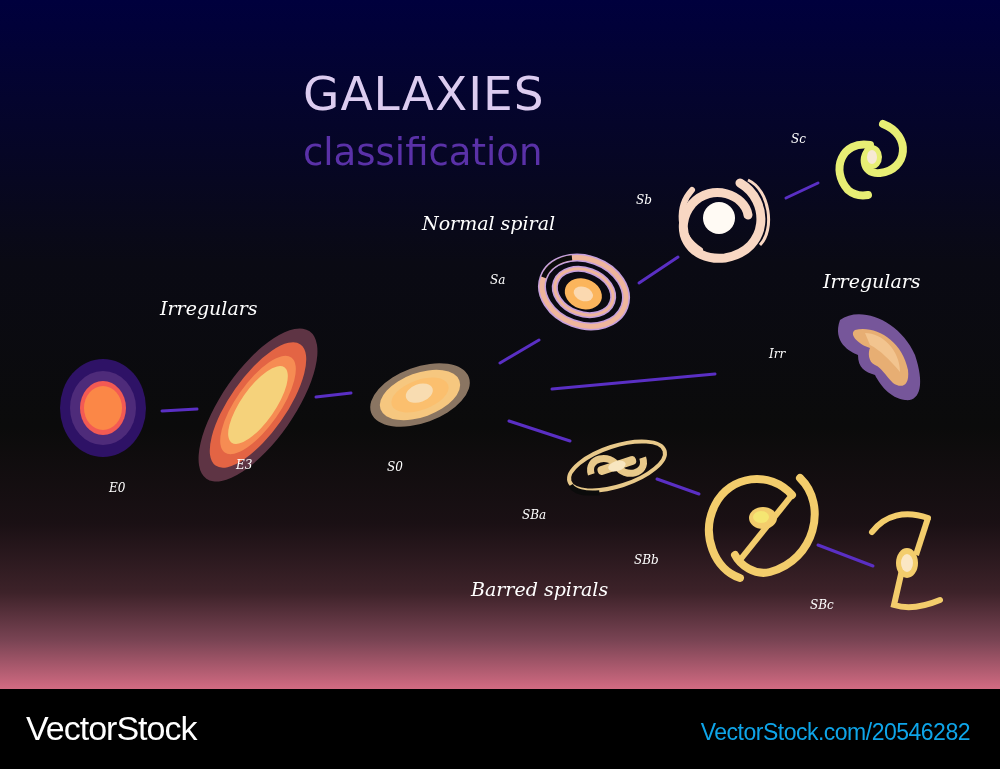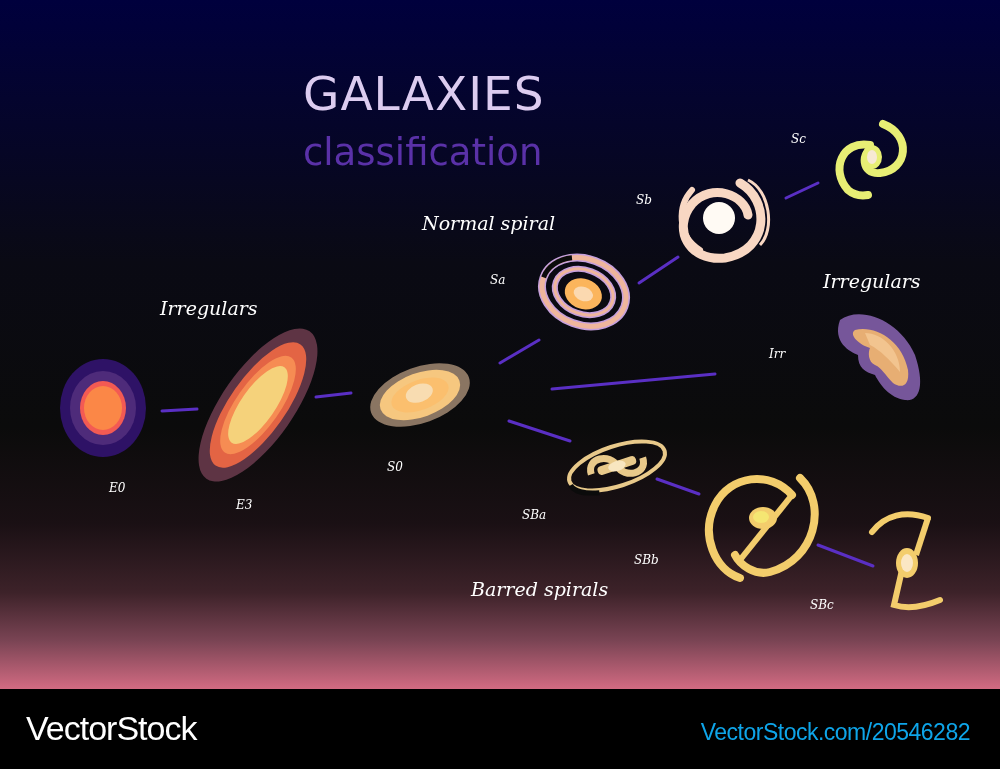--- a/index.html
+++ b/index.html
@@ -112,21 +112,21 @@
       <ellipse cx="907" cy="563" rx="6" ry="9" fill="#fbe7c4"></ellipse>
     </g>
   </svg>
 
   <div class="lbl cat" style="left:160px; top:297px;">Irregulars</div>
   <div class="lbl cat" style="left:422px; top:212px;">Normal spiral</div>
   <div class="lbl cat" style="left:823px; top:270px;">Irregulars</div>
   <div class="lbl cat" style="left:471px; top:578px;">Barred spirals</div>
 
   <div class="lbl" style="left:93px; top:481px;margin-left:16px;">E0</div>
-  <div class="lbl" style="left:236px; top:498px;">E3</div>
+  <div class="lbl" style="left:236px; top:458px;">E3</div>
   <div class="lbl" style="left:387px; top:460px;">S0</div>
   <div class="lbl" style="left:490px; top:273px;">Sa</div>
   <div class="lbl" style="left:636px; top:193px;">Sb</div>
   <div class="lbl" style="left:791px; top:132px;">Sc</div>
   <div class="lbl" style="left:760px; top:347px;margin-left:9px;">Irr</div>
   <div class="lbl" style="left:522px; top:508px;">SBa</div>
   <div class="lbl" style="left:634px; top:553px;">SBb</div>
   <div class="lbl" style="left:810px; top:598px;">SBc</div>
 </div>
 

